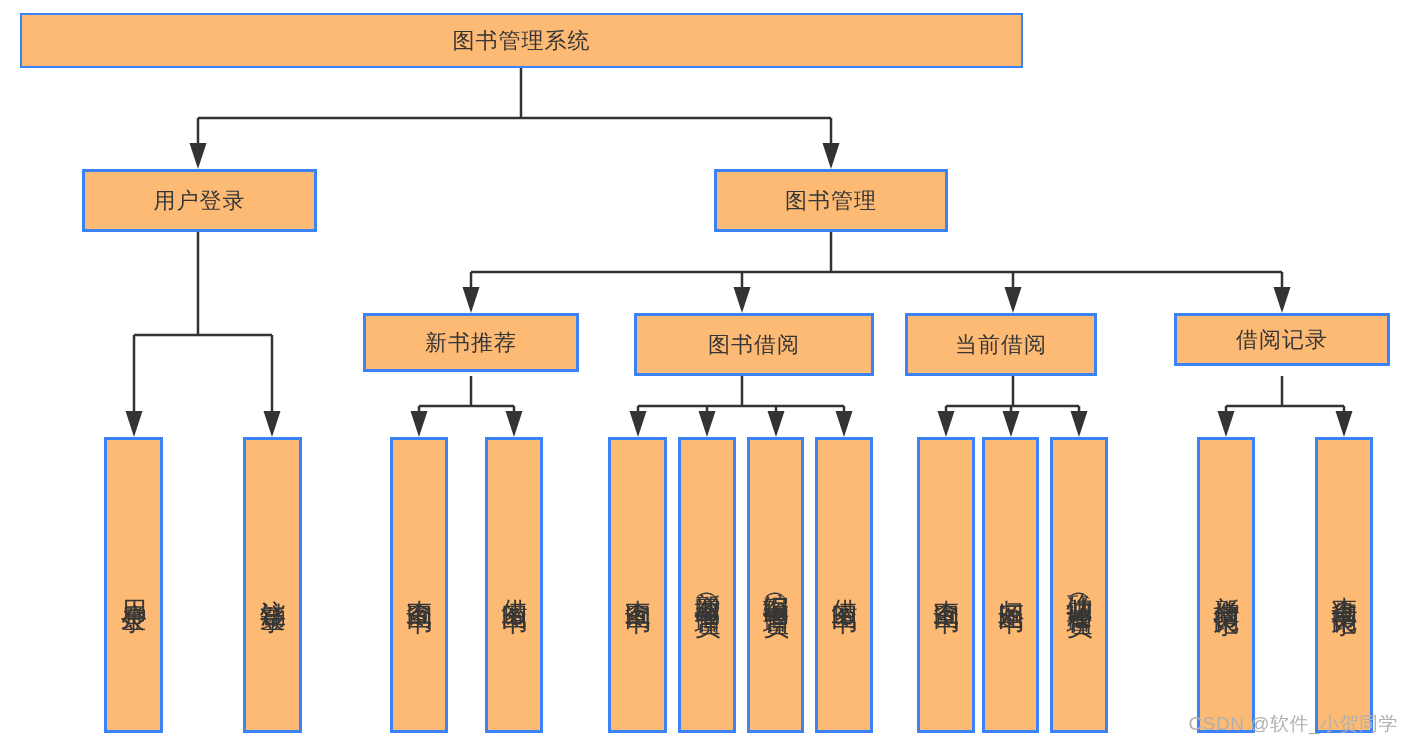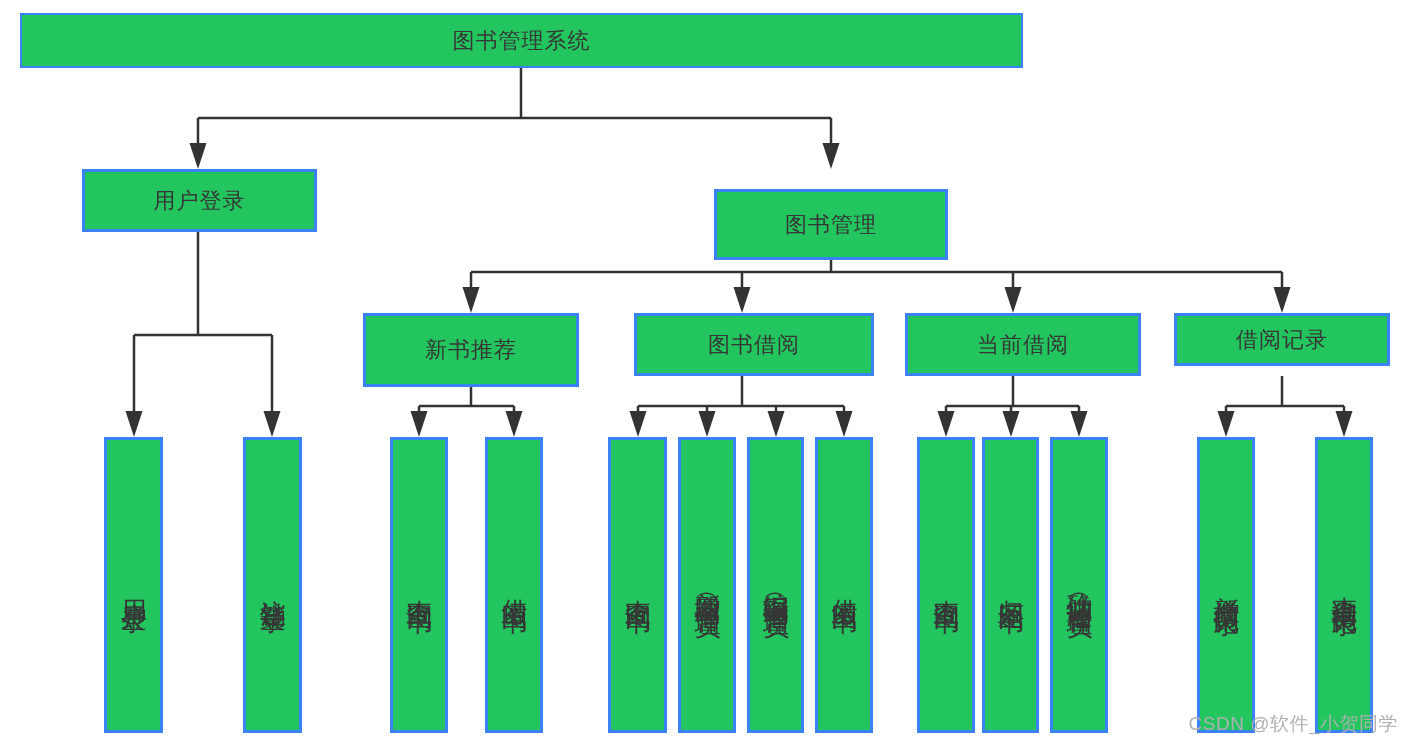--- a/index.html
+++ b/index.html
@@ -17,21 +17,21 @@
   }
   svg.connectors {
     position: absolute;
     left: 0; top: 0;
     width: 1405px; height: 747px;
     z-index: 1;
   }
   .box {
     position: absolute;
     box-sizing: border-box;
-    background: #22c55e;
+    background: #fdba74;
     border: 3px solid #3b82f6;
     display: flex;
     align-items: center;
     justify-content: center;
     z-index: 2;
     font-family: Liberation Serif, serif;
   }
   .box.root { border-width: 2px; }
   .h-label {
     font-size: 22px;
@@ -130,31 +130,31 @@
     </g>
   </svg>
 
   <div class="box root" style="left:20px; top:13px; width:1003px; height:55px;">
     <span class="h-label">图书管理系统</span>
   </div>
 
   <div class="box" style="left:82px; top:169px; width:235px; height:63px;">
     <span class="h-label">用户登录</span>
   </div>
-  <div class="box" style="left:714px; top:169px; width:234px; height:71px;margin-top:20px;">
+  <div class="box" style="left:714px; top:169px; width:234px; height:63px;">
     <span class="h-label">图书管理</span>
   </div>
 
-  <div class="box" style="left:363px; top:313px; width:216px; height:74px;text-align:right;">
+  <div class="box" style="left:363px; top:313px; width:216px; height:59px;text-align:right;">
     <span class="h-label">新书推荐</span>
   </div>
   <div class="box" style="left:634px; top:313px; width:240px; height:63px;">
     <span class="h-label">图书借阅</span>
   </div>
-  <div class="box" style="left:905px; top:313px; width:236px; height:63px;">
+  <div class="box" style="left:905px; top:313px; width:192px; height:63px;">
     <span class="h-label">当前借阅</span>
   </div>
   <div class="box" style="left:1174px; top:313px; width:216px; height:53px;">
     <span class="h-label">借阅记录</span>
   </div>
 
   <div class="box" style="left:104px; top:437px; width:59px; height:296px;">
     <span class="v-label">用户登录</span>
   </div>
   <div class="box" style="left:243px; top:437px; width:59px; height:296px;">

